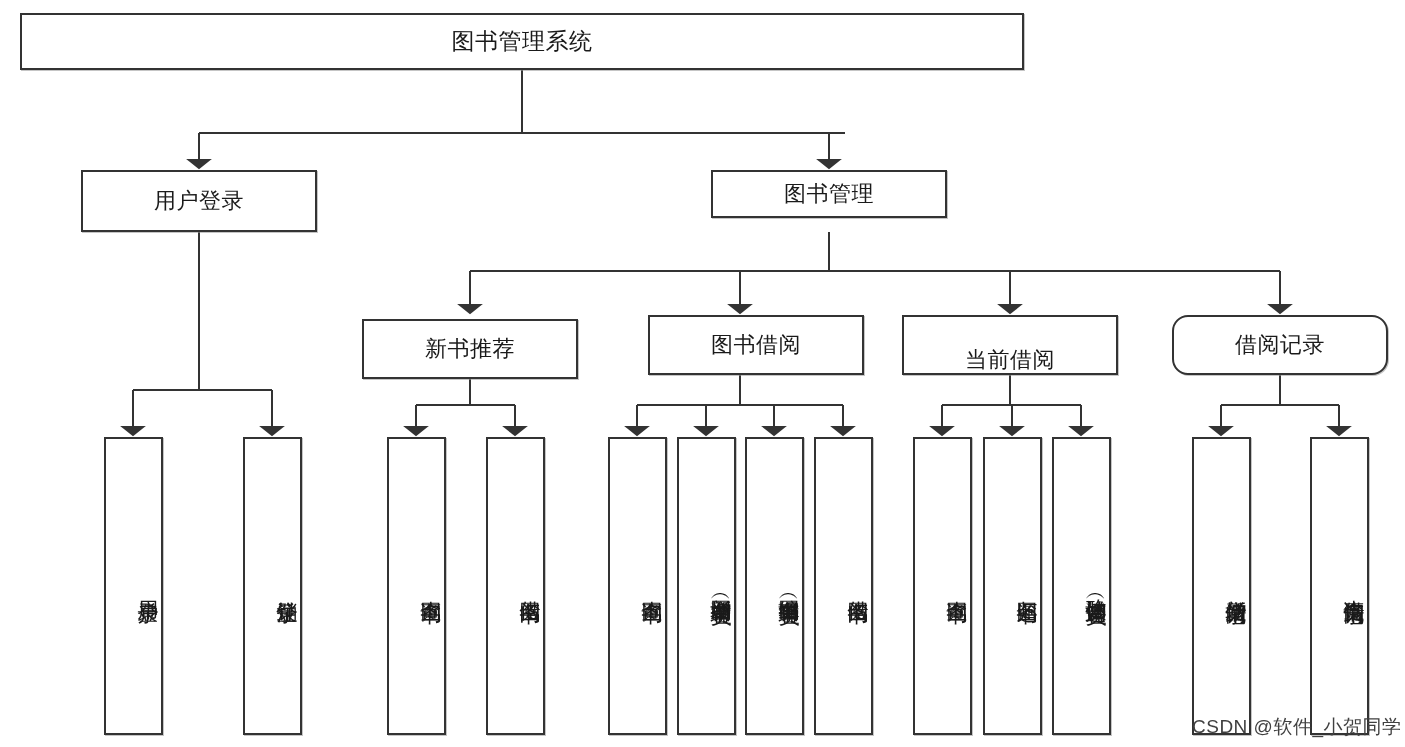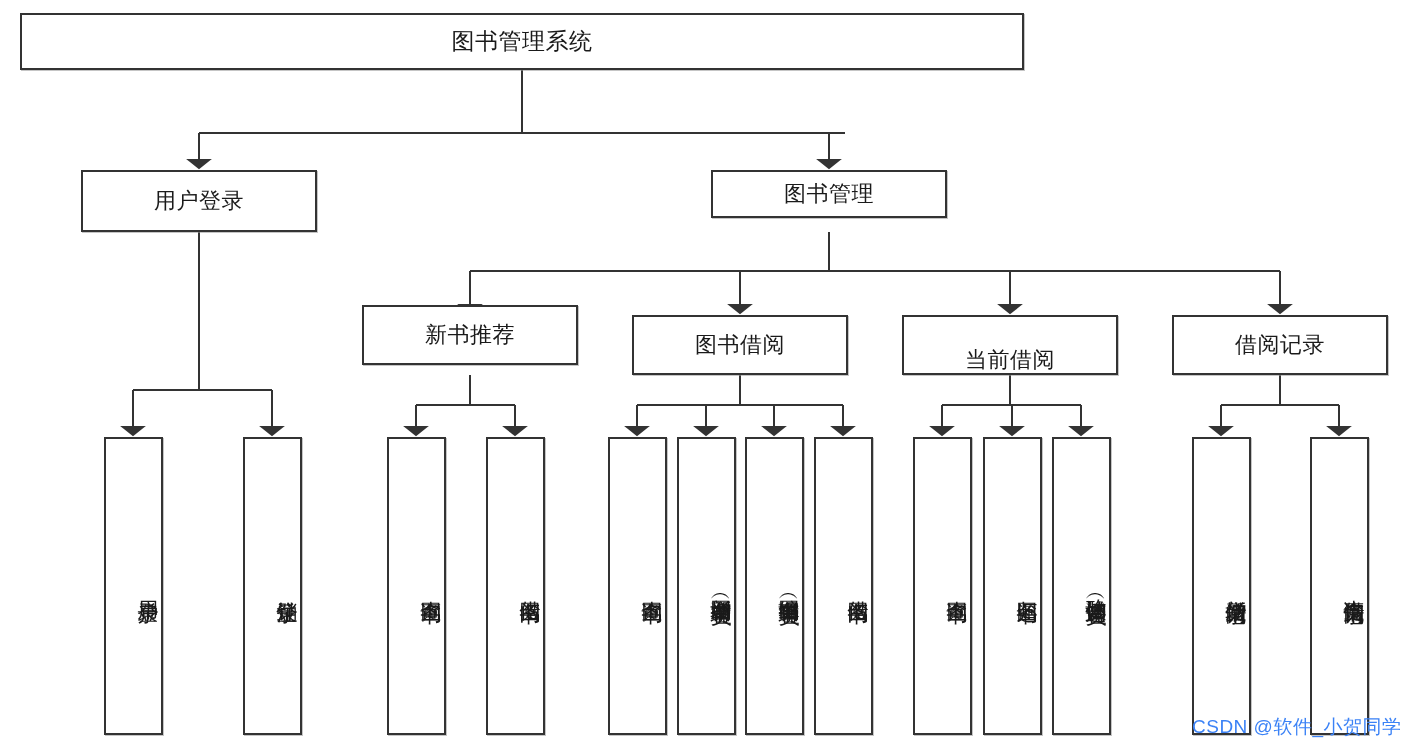--- a/index.html
+++ b/index.html
@@ -59,21 +59,21 @@
     position: absolute;
     left: 0;
     top: 0;
     width: 1405px;
     height: 747px;
     pointer-events: none;
   }
   .watermark {
     position: absolute;
     font-size: 19px;
-    color: #3b82f6;
+    color: #404040;
     white-space: nowrap;
     letter-spacing: 0.5px;
   }
 </style>
 </head>
 <body>
 
 <div id="canvas">
 
   <svg id="wires" viewBox="0 0 1405 747">
@@ -130,30 +130,30 @@
     <span>图书管理系统</span>
   </div>
 
   <div class="node h" style="left:81px;top:170px;width:236px;height:62px;">
     <span>用户登录</span>
   </div>
   <div class="node h" style="left:711px;top:170px;width:236px;height:48px;">
     <span>图书管理</span>
   </div>
 
-  <div class="node h" style="left:362px;top:305px;width:216px;height:60px;">
+  <div class="node h" style="left:362px;top:319px;width:216px;height:60px;">
     <span>新书推荐</span>
   </div>
-  <div class="node h" style="left:632px;top:315px;width:216px;height:60px;">
+  <div class="node h" style="left:648px;top:315px;width:216px;height:60px;">
     <span>图书借阅</span>
   </div>
   <div class="node h" style="left:902px;top:315px;width:216px;height:60px;align-items:flex-end;">
     <span>当前借阅</span>
   </div>
-  <div class="node h" style="left:1172px;top:315px;width:216px;height:60px;">
+  <div class="node h" style="left:1172px;top:315px;width:216px;height:60px;border-radius:16px;">
     <span>借阅记录</span>
   </div>
 
   <div class="node v" style="left:104px;top:437px;width:59px;height:298px;justify-content:center;">
     <span class="vtext">用户登录</span>
   </div>
   <div class="node v" style="left:243px;top:437px;width:59px;height:298px;justify-content:center;">
     <span class="vtext">注销登录</span>
   </div>
 

